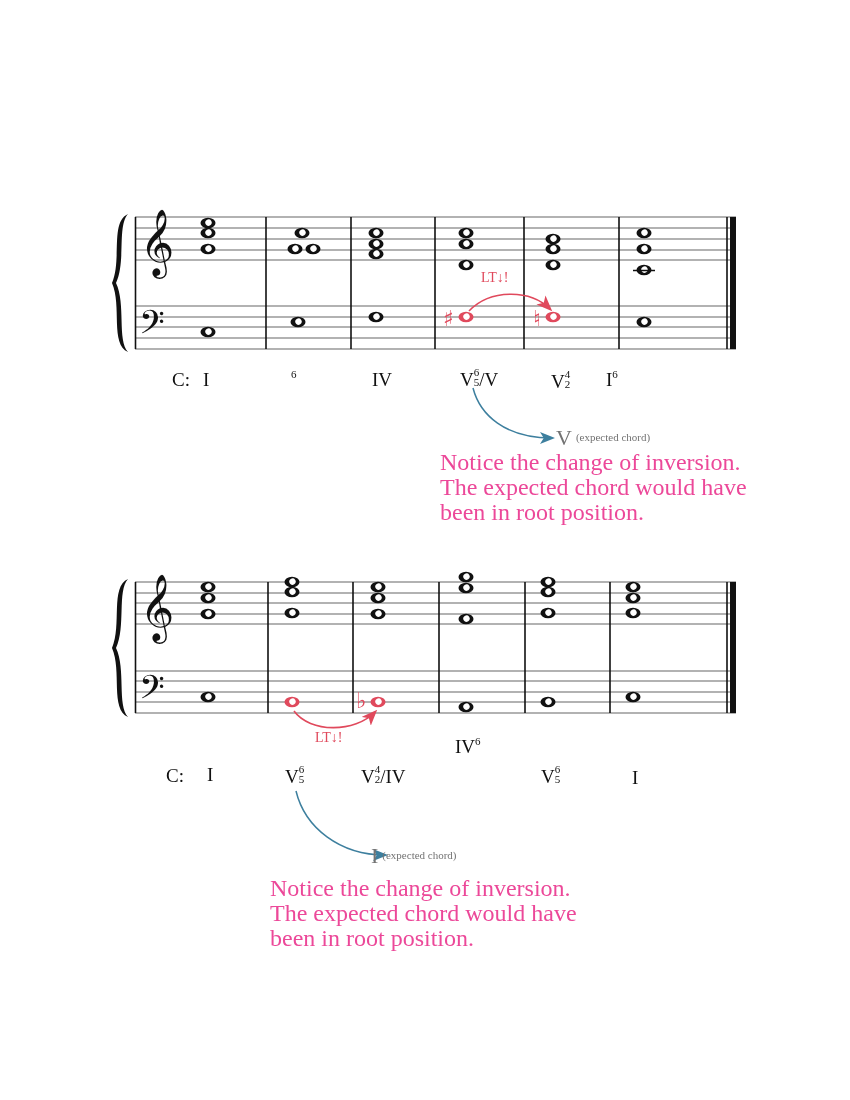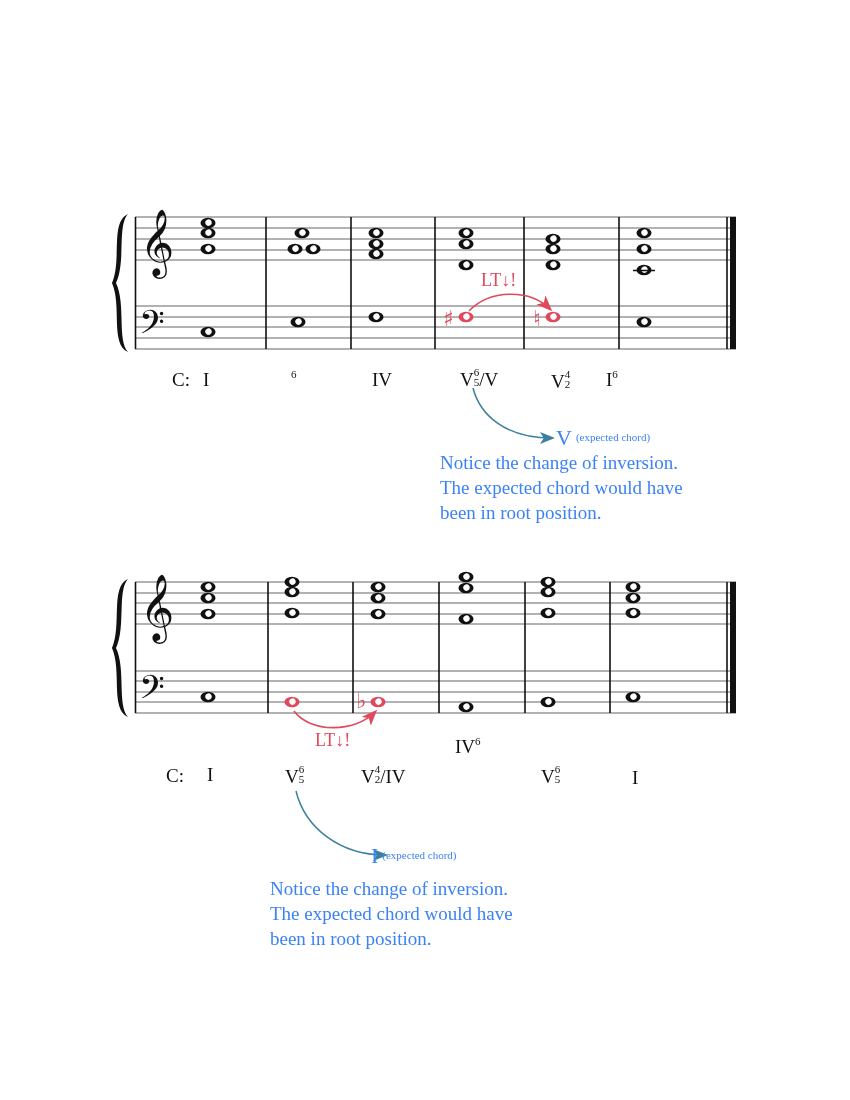--- a/index.html
+++ b/index.html
@@ -4,25 +4,25 @@
 <style>
   html, body { margin:0; padding:0; background:#ffffff; }
   body { width:850px; height:1100px; position:relative; overflow:hidden;
          font-family:"Liberation Serif","DejaVu Serif",serif; }
   svg { position:absolute; left:0; top:0; }
   .rn { position:absolute; font-size:19px; color:#111; white-space:nowrap; line-height:1; }
   .rn sup { font-size:11px; vertical-align:0; position:relative; top:-8px; }
   .fig { display:inline-block; vertical-align:top; font-size:11px; line-height:10px;
          text-align:center; position:relative; top:-3px; }
   .fig span { display:block; }
-  .note-blue { position:absolute; color:#3b82f6; font-size:19px; line-height:25px; white-space:nowrap; }
-  .exp { position:absolute; color:#3b82f6; white-space:nowrap; }
+  .note-blue { position:absolute; color:#ec4899; font-size:24px; line-height:25px; white-space:nowrap; }
+  .exp { position:absolute; color:#737373; white-space:nowrap; }
   .exp .big { font-size:22px; }
   .exp .small { font-size:11px; position:relative; top:-4px; margin-left:4px; }
-  .lt { position:absolute; color:#e0495c; font-size:18px; white-space:nowrap; }
+  .lt { position:absolute; color:#e0495c; font-size:14px; white-space:nowrap; }
 </style>
 </head>
 <body>
 
 <svg width="850" height="1100" viewBox="0 0 850 1100">
   <defs>
     <g id="wn">
       <ellipse cx="0" cy="0" rx="7.5" ry="5.2" fill="currentColor"></ellipse>
       <ellipse cx="0.6" cy="0" rx="3.2" ry="3.1" fill="#fff" transform="rotate(-35)"></ellipse>
     </g>

